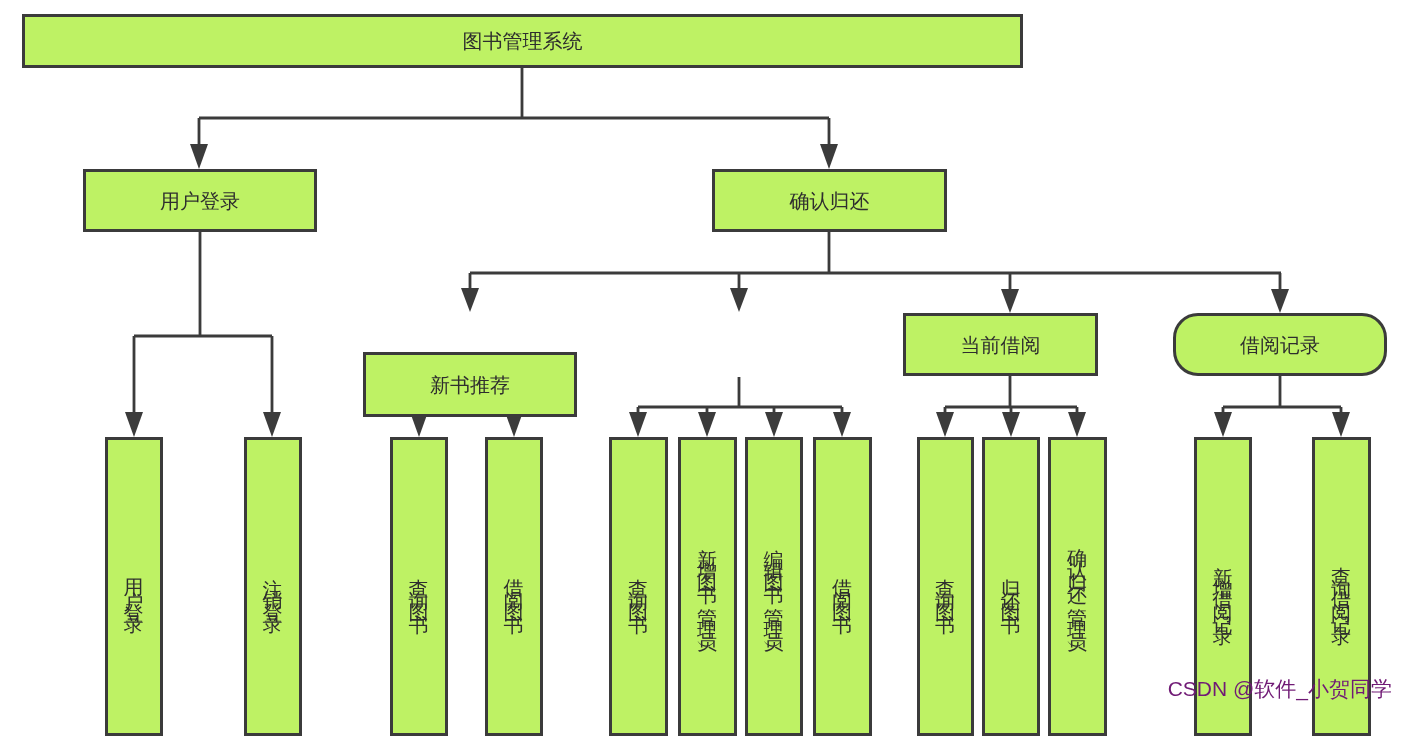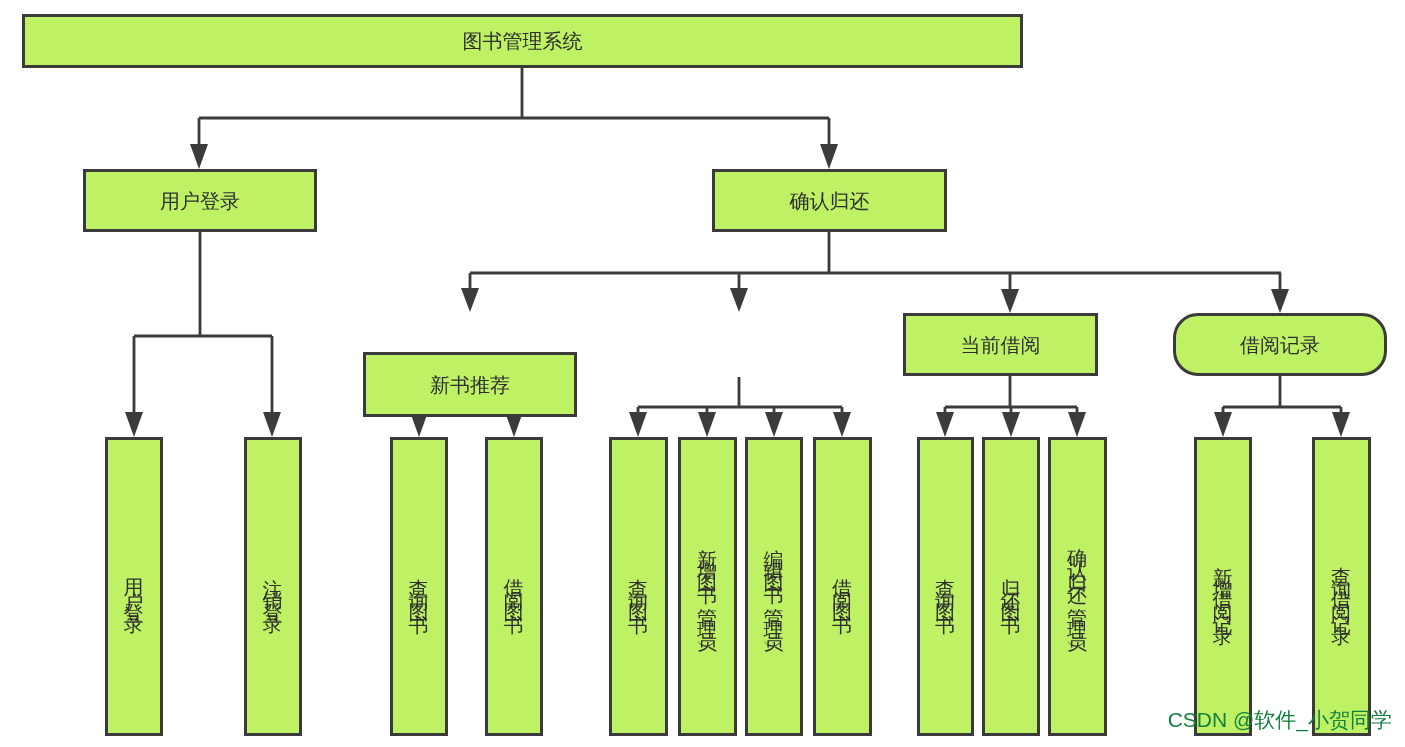--- a/index.html
+++ b/index.html
@@ -40,24 +40,23 @@
     white-space: normal;
     line-height: 1.1;
     max-height: 285px;
   }
   .watermark {
     position: absolute;
     right: 13px;
     top: 678px;
     font-size: 21px;
     line-height: 1;
-    color: #15803d;
+    color: #701a75;
     z-index: 5;
     white-space: nowrap;
-    margin-top: 31px;
   }
 </style>
 </head>
 <body>
 
 <div id="canvas">
 
   <svg id="connectors" viewBox="0 0 1405 747" xmlns="http://www.w3.org/2000/svg">
     <path fill="none" stroke="#3b3b3b" stroke-width="2.8" d="M522 68 V118 M199 118 H829
              M199 118 V145 M829 118 V145

